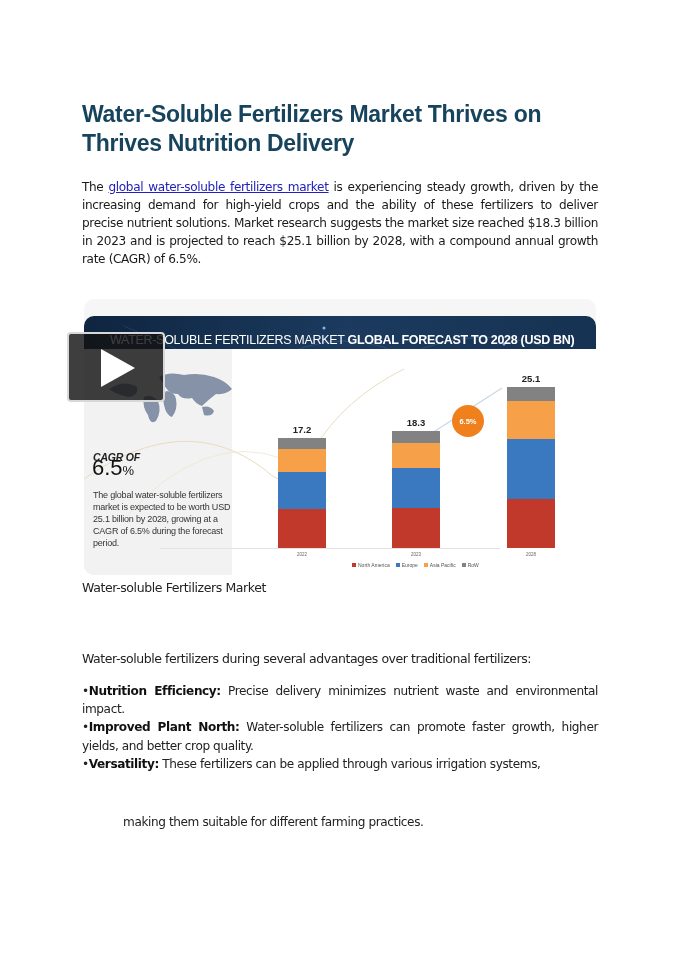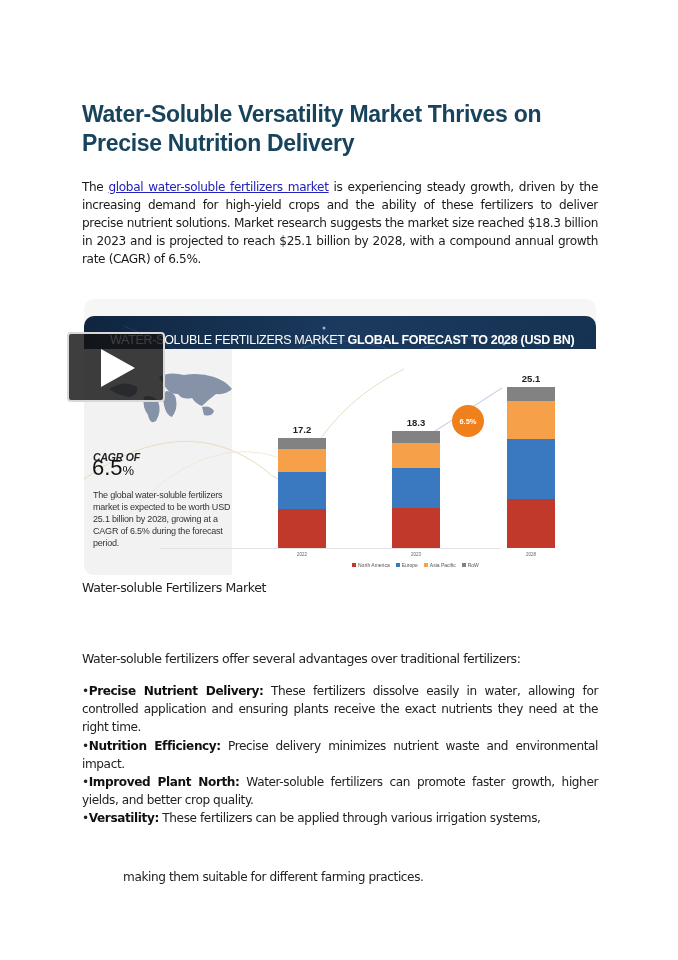--- a/index.html
+++ b/index.html
@@ -107,21 +107,21 @@
   }
   .bullet { text-align: justify; }
   .bullet b { color: #111; }
   .bullet .indent { display: block; padding-left: 41px; text-align: left; margin-top: 40px; }
 </style>
 </head>
 <body>
 
 <div class="page">
 
-  <h1 class="title">Water-Soluble Versatility Market Thrives on Precise Nutrition Delivery</h1>
+  <h1 class="title">Water-Soluble Fertilizers Market Thrives on Thrives Nutrition Delivery</h1>
 
   <p class="intro"><span>The </span><a>global water-soluble fertilizers market</a><span> is experiencing steady growth, driven by the increasing demand for high-yield crops and the ability of these fertilizers to deliver precise nutrient solutions. Market research suggests the market size reached $18.3 billion in 2023 and is projected to reach $25.1 billion by 2028, with a compound annual growth rate (CAGR) of 6.5%.</span></p>
 
   <div class="figure">
     <div class="fig-header">
       <svg width="512" height="50" style="position:absolute;left:0;top:0">
         <path d="M180 50 Q260 0 340 50" stroke="#3d6a94" stroke-width="0.8" fill="none" opacity="0.6"></path>
         <path d="M300 50 Q380 5 460 30" stroke="#3d6a94" stroke-width="0.8" fill="none" opacity="0.6"></path>
         <path d="M40 10 L120 45" stroke="#3d6a94" stroke-width="0.6" opacity="0.5"></path>
         <circle cx="240" cy="12" r="1.5" fill="#7fb8e6"></circle>
@@ -206,22 +206,21 @@
 
   <div class="play-overlay">
     <svg width="38" height="42" viewBox="0 0 38 42">
       <path d="M2 2 L36 21 L2 40 Z" fill="#ffffff"></path>
     </svg>
   </div>
 
   <div class="caption">Water-soluble Fertilizers Market</div>
 
 
-  <p class="lead">Water-soluble fertilizers offer several advantages over traditional fertilizers:</p>
+  <p class="lead">Water-soluble fertilizers during several advantages over traditional fertilizers:</p>
 
   <div class="bullets">
-    <div class="bullet"><span>•</span><b>Precise Nutrient Delivery:</b><span> These fertilizers dissolve easily in water, allowing for controlled application and ensuring plants receive the exact nutrients they need at the right time.</span></div>
     <div class="bullet"><span>•</span><b>Nutrition Efficiency:</b><span> Precise delivery minimizes nutrient waste and environmental impact.</span></div>
     <div class="bullet"><span>•</span><b>Improved Plant North:</b><span> Water-soluble fertilizers can promote faster growth, higher yields, and better crop quality.</span></div>
     <div class="bullet" style="text-align:left"><span>•</span><b>Versatility:</b><span> These fertilizers can be applied through various irrigation systems,</span><span class="indent">making them suitable for different farming practices.</span></div>
   </div>
 
 </div>
 
 </body></html>

